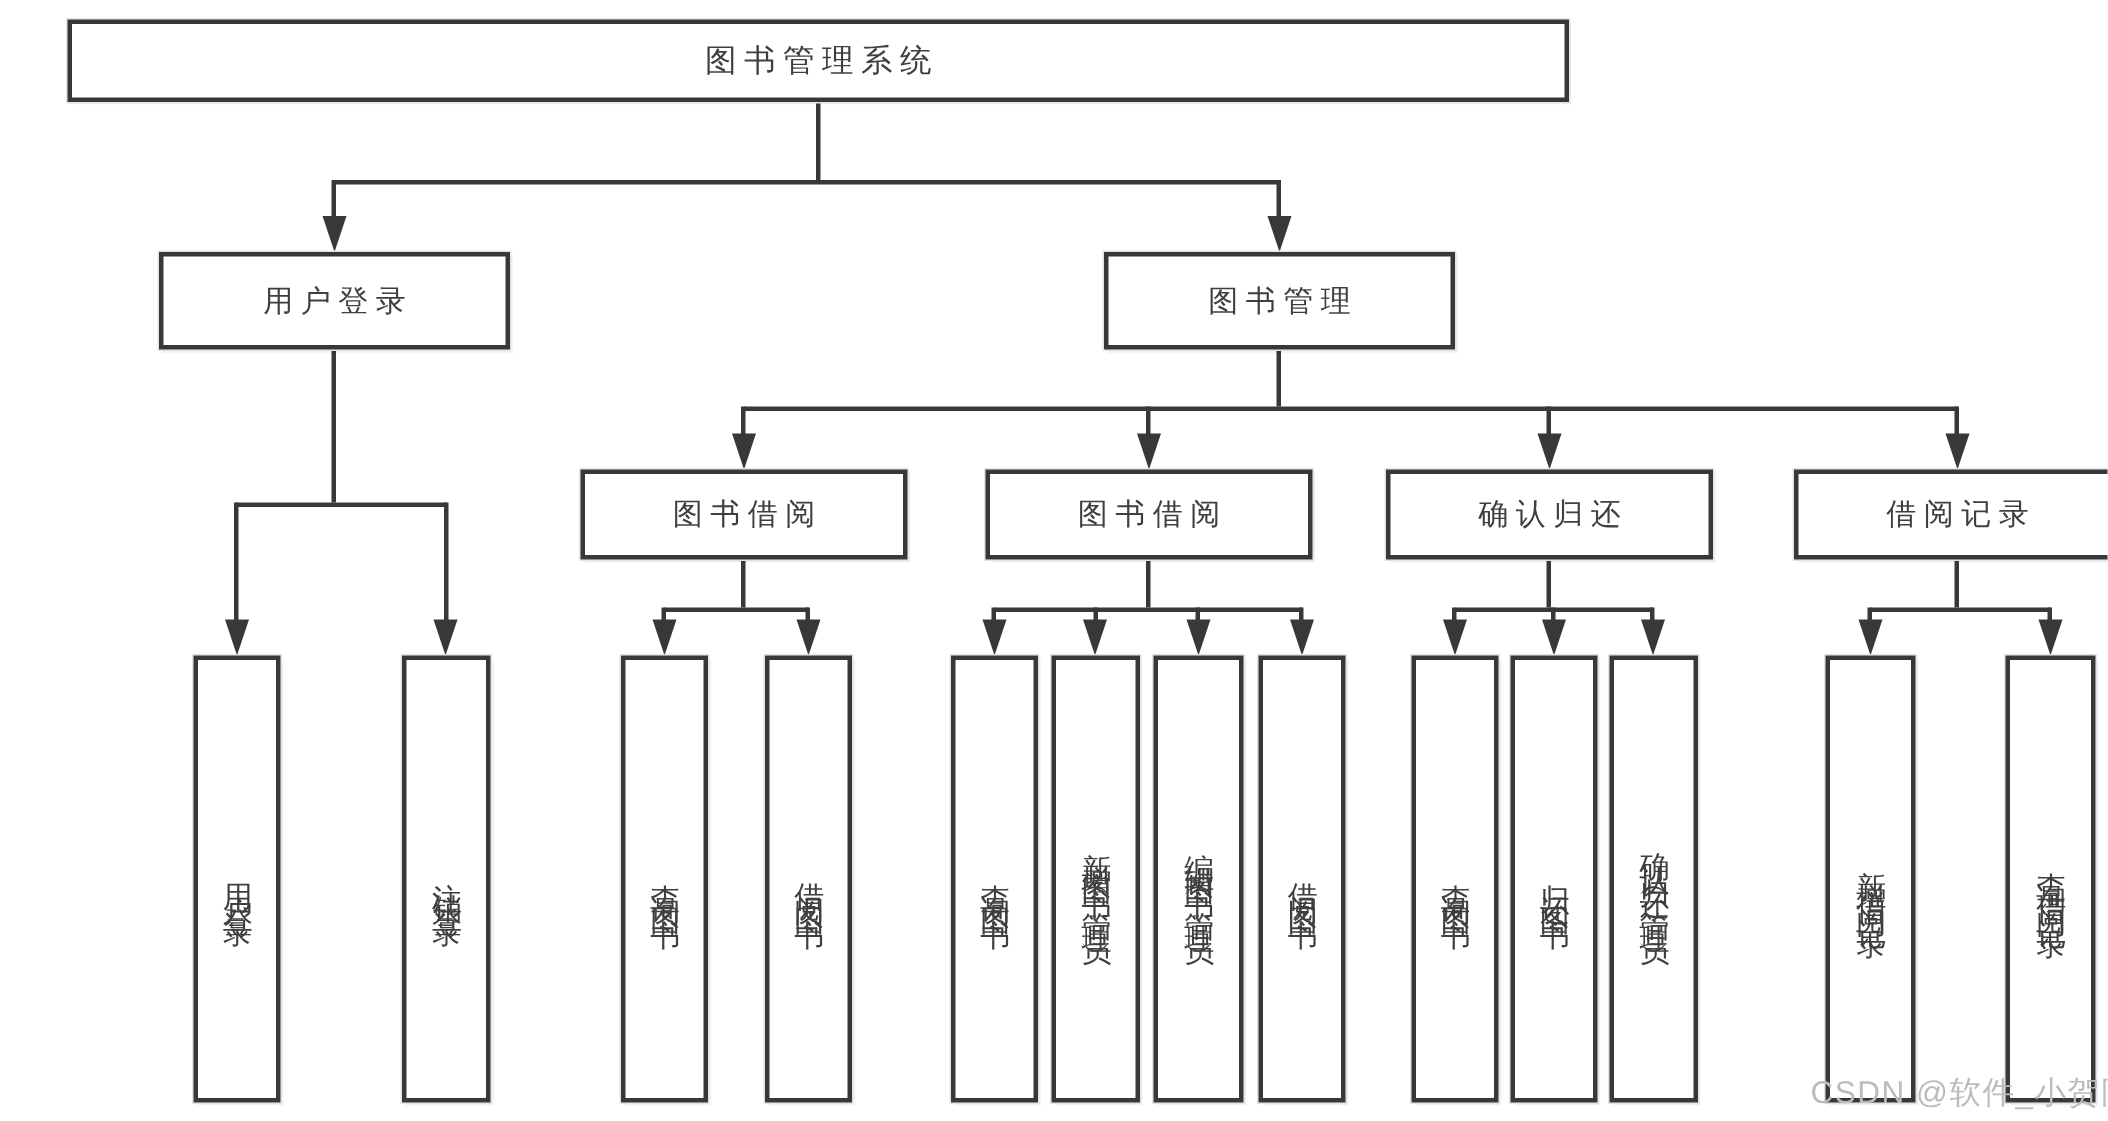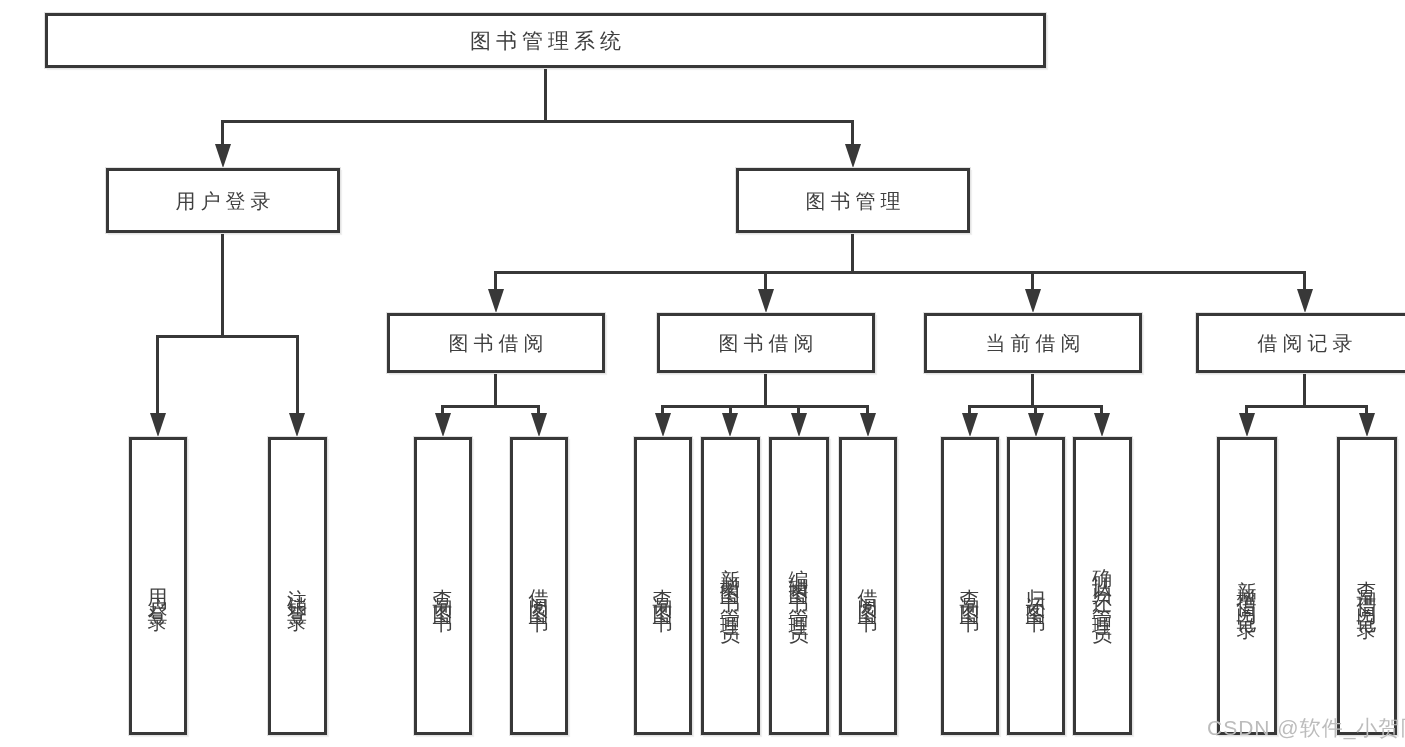--- a/index.html
+++ b/index.html
@@ -82,21 +82,21 @@
   <div class="vline" style="left:1279px;top:271px;height:19px;"></div>
   <div class="arr" style="left:1273px;top:289px;"></div>
 
   <div class="box" style="left:363px;top:313px;width:218px;height:60px;">
     <span class="htext">图书借阅</span>
   </div>
   <div class="box" style="left:633px;top:313px;width:218px;height:60px;">
     <span class="htext">图书借阅</span>
   </div>
   <div class="box" style="left:900px;top:313px;width:218px;height:60px;">
-    <span class="htext">当前借阅</span>
+    <span class="htext">确认归还</span>
   </div>
   <div class="box" style="left:1172px;top:313px;width:218px;height:60px;">
     <span class="htext">借阅记录</span>
   </div>
 
   <div class="vline" style="left:470px;top:373px;height:32px;"></div>
   <div class="hline" style="left:419px;top:405px;width:96px;"></div>
   <div class="vline" style="left:417px;top:405px;height:9px;"></div>
   <div class="arr" style="left:411px;top:413px;"></div>
   <div class="vline" style="left:513px;top:405px;height:9px;"></div>

